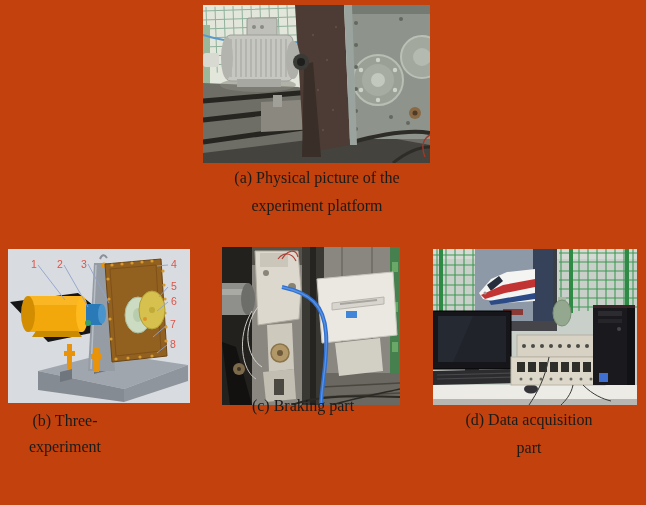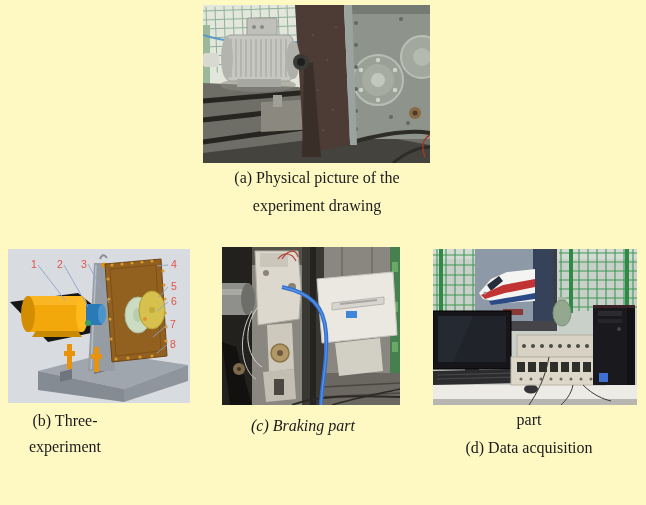--- a/index.html
+++ b/index.html
@@ -1,17 +1,17 @@
 <!DOCTYPE html>
 <html><head>
 <meta charset="utf-8">
 <style>
   html,body{margin:0;padding:0;background:#ffffff;}
   body{font-family:"Liberation Serif","DejaVu Serif",serif;}
-  #figure{position:relative;width:646px;height:505px;background:#fef9c3;overflow:hidden;}
+  #figure{position:relative;width:646px;height:505px;background:#c2410c;overflow:hidden;}
   .panel{position:absolute;line-height:0;}
   .caption{position:absolute;text-align:center;color:#1b1b1b;font-size:16px;line-height:28px;}
   .caption div{white-space:nowrap;}
   .caption.tight{line-height:26px;}
   svg{display:block;}
 </style>
 </head>
 <body>
 
 <div id="figure">
@@ -103,21 +103,21 @@
         <ellipse cx="90" cy="55" rx="7" ry="19" fill="#b0b0aa"></ellipse>
         <rect x="34" y="74" width="44" height="8" fill="#a8a8a2"></rect>
         <circle cx="98" cy="57" r="8" fill="#3a3a36"></circle>
         <circle cx="98" cy="57" r="4" fill="#1e1e1c"></circle>
       </g>
     </svg>
   </div>
 
   <div class="caption" style="left:200px;top:164px;width:234px;">
     <div>(a) Physical picture of the</div>
-    <div>experiment drawing</div>
+    <div>experiment platform</div>
   </div>
 
   <div class="panel" style="left:8px;top:249px;">
     <svg width="182" height="154" viewBox="0 0 182 154">
       <rect x="0" y="0" width="182" height="154" fill="#d8dce0"></rect>
 
       <polygon points="2,53 70,44 112,78 40,93" fill="#161616"></polygon>
 
       <g>
         <polygon points="30,122 100,104 180,116 116,140" fill="#a0a6ad"></polygon>
@@ -275,21 +275,21 @@
         <path d="M30,64 C14,90 20,124 34,132" stroke="#c8c6c0" stroke-width="1" fill="none"></path>
       </g>
 
       <g fill="none">
         <path d="M60,40 C88,46 102,58 104,86 C106,112 100,134 99,158" stroke-width="4" stroke="#2f6fd0"></path>
         <path d="M60,40 C88,46 102,58 104,86 C106,112 100,134 99,158" stroke="#5a92e0" stroke-width="1.3"></path>
       </g>
     </svg>
   </div>
 
-  <div class="caption" style="left:214px;top:412px;width:178px;font-style:italic;">
+  <div class="caption" style="left:214px;top:392px;width:178px;">
     <div>(c) Braking part</div>
   </div>
 
   <div class="panel" style="left:433px;top:249px;">
     <svg width="204" height="156" viewBox="0 0 204 156">
       <rect x="0" y="0" width="204" height="156" fill="#c9cfc9"></rect>
       <rect x="0" y="0" width="204" height="10" fill="#d6dad4"></rect>
 
       <g>
         <g stroke-width="1.1" stroke="#3f9a55">
@@ -393,17 +393,17 @@
 
       <g fill="none" stroke="#3a3a36">
         <path d="M116,108 C112,130 104,144 96,156" stroke-width="1"></path>
         <path d="M140,136 C138,146 132,152 128,156" stroke-width="1"></path>
         <path d="M150,136 C160,146 170,150 178,152" stroke-width="1"></path>
       </g>
     </svg>
   </div>
 
   <div class="caption" style="left:427px;top:406px;width:204px;">
+    <div>(d) Data acquisition</div>
     <div>part</div>
-    <div>(d) Data acquisition</div>
   </div>
 
 </div>
 
 </body></html>

